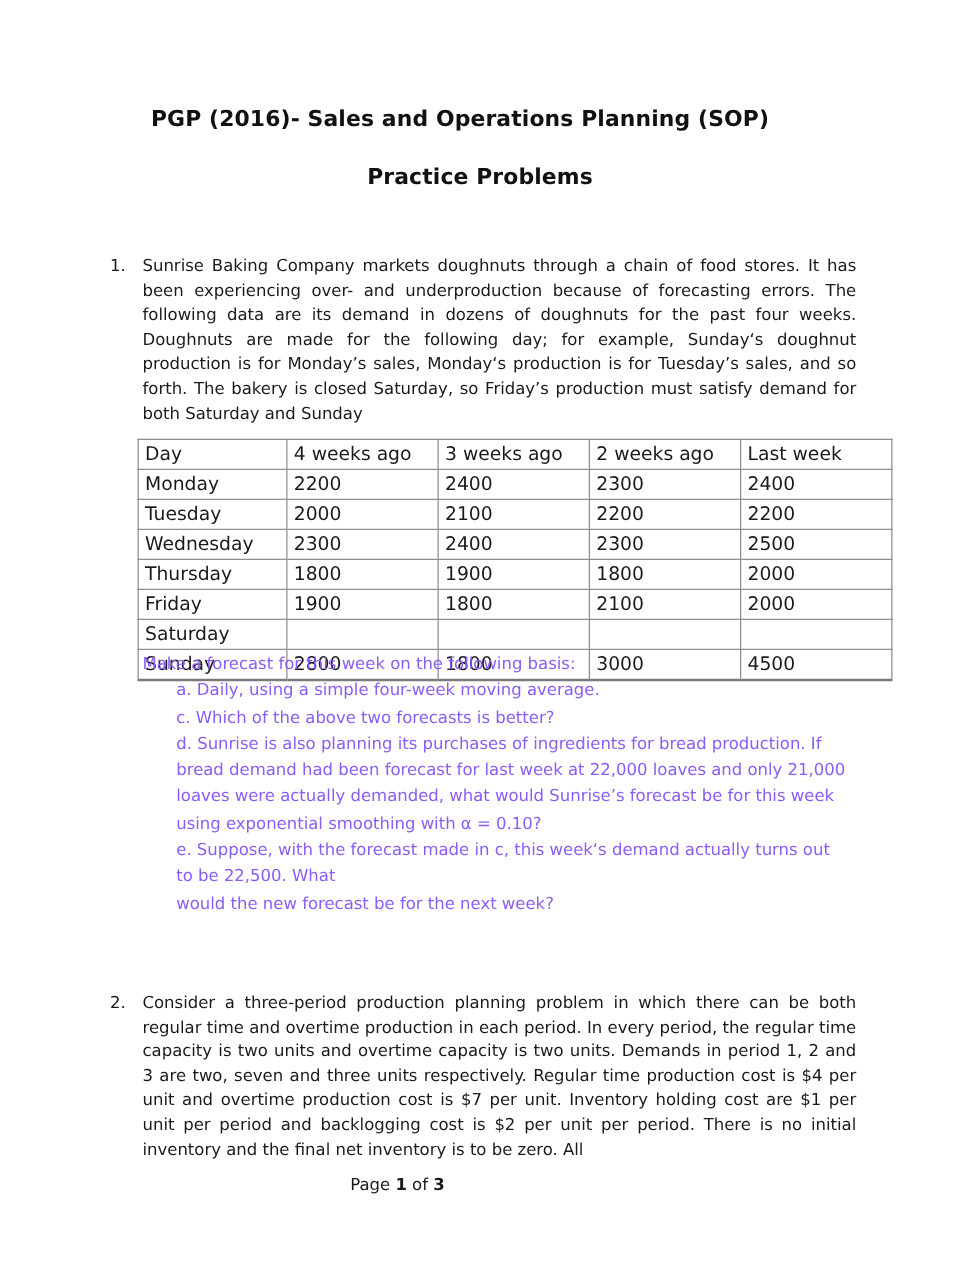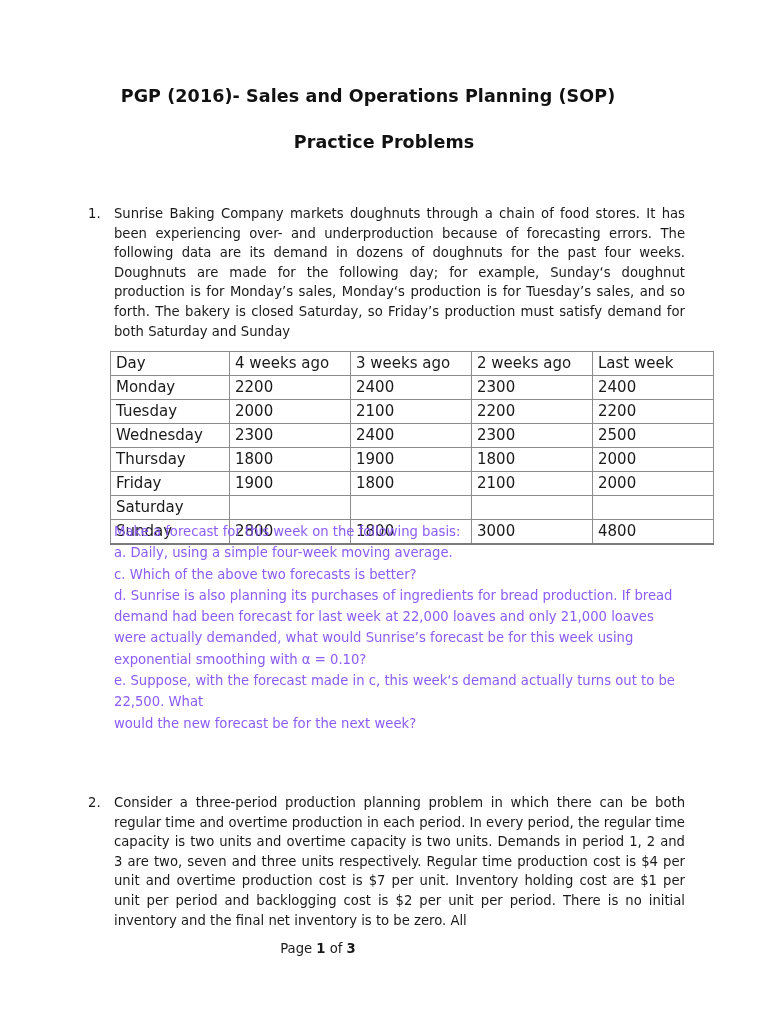--- a/index.html
+++ b/index.html
@@ -120,21 +120,21 @@
     position: absolute;
     left: 114px;
     top: 521px;
     width: 566px;
     font-size: 13.2px;
     line-height: 21.3px;
     text-align: left;
     color: #8b5cf6;
   }
   .subquestions .lead { display: block; }
-  .subquestions .sq   { display: block; }
+  .subquestions .sq   { display: block; margin-left: 27px; }
 
   
   .footer {
     position: absolute;
     left: 0;
     top: 941px;
     width: 636px;
     text-align: center;
     font-size: 13.2px;
     color: #1a1a1a;
@@ -213,21 +213,21 @@
         <td></td>
         <td></td>
         <td></td>
         <td></td>
       </tr>
       <tr>
         <td>Sunday</td>
         <td>2800</td>
         <td>1800</td>
         <td>3000</td>
-        <td>4800</td>
+        <td>4500</td>
       </tr>
     </tbody>
   </table>
 
   <div class="subquestions">
     <span class="lead">Make a forecast for this week on the following basis:</span>
     <span class="sq">a. Daily, using a simple four-week moving average.</span>
     <span class="sq">c. Which of the above two forecasts is better?</span>
     <span class="sq">d. Sunrise is also planning its purchases of ingredients for bread production. If bread demand had been forecast for last week at 22,000 loaves and only 21,000 loaves were actually demanded, what would Sunrise’s forecast be for this week using exponential smoothing with α = 0.10?</span>
     <span class="sq">e. Suppose, with the forecast made in c, this week‘s demand actually turns out to be 22,500. What</span>

